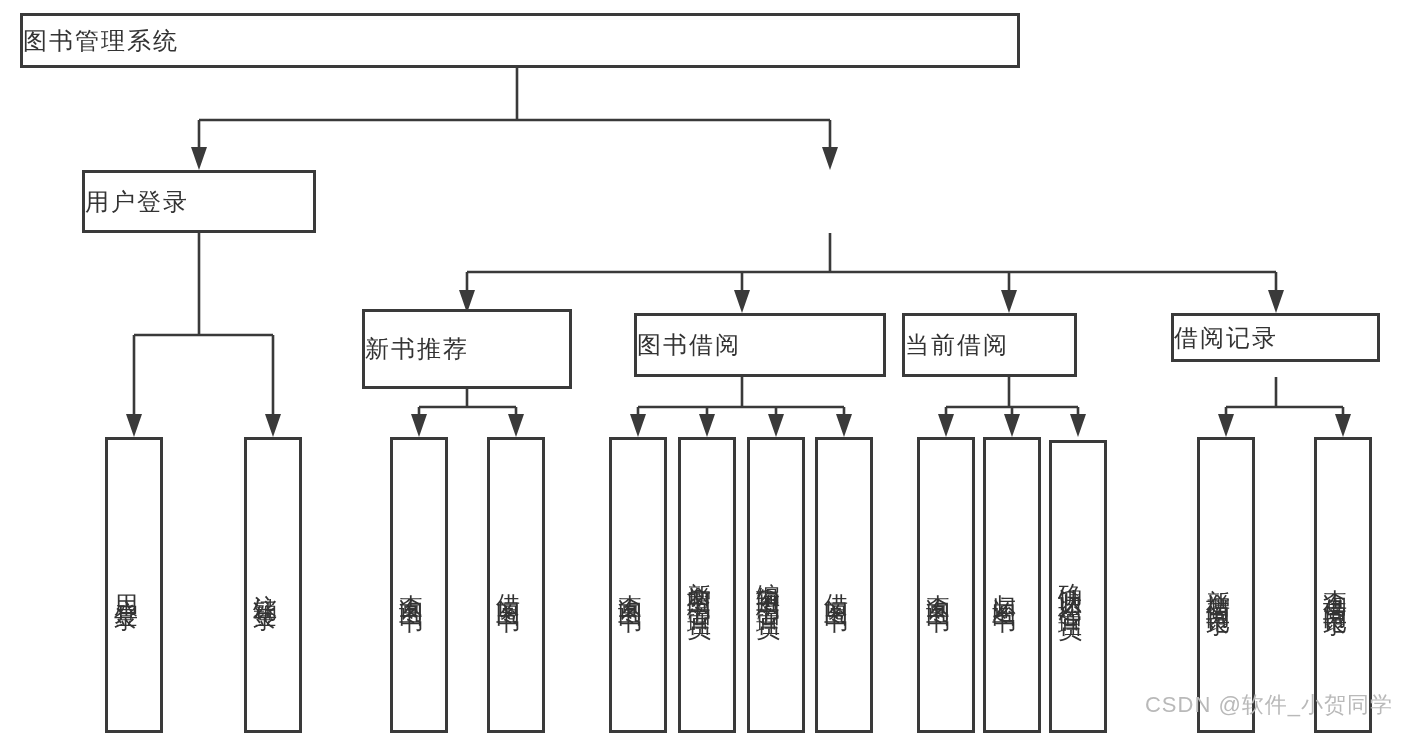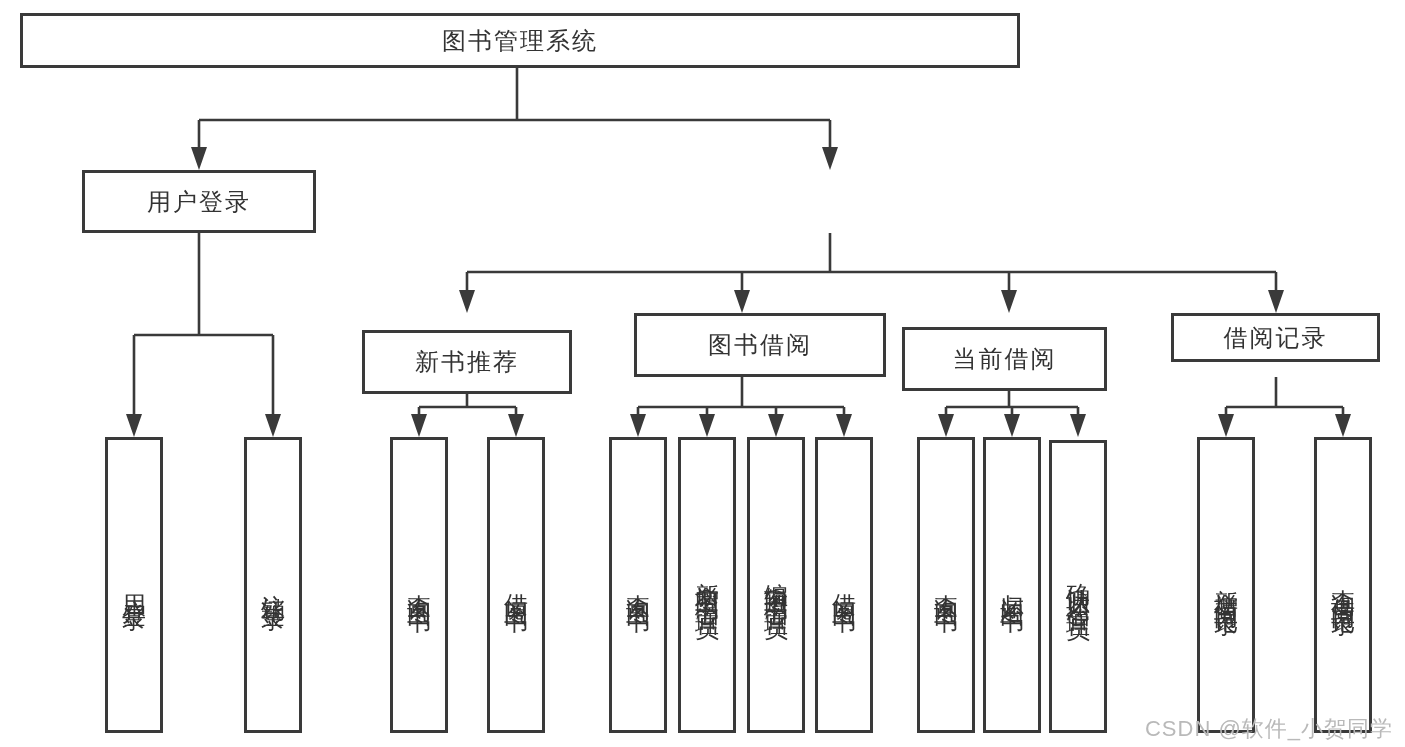--- a/index.html
+++ b/index.html
@@ -19,36 +19,37 @@
   .wires{position:absolute;left:0;top:0;width:1405px;height:747px;}
   .wires path{stroke:var(--line);stroke-width:2.6;fill:none;}
   .wires polygon{fill:var(--line);stroke:none;}
   .box{
     position:absolute;
     box-sizing:border-box;
     border:3px solid var(--line);
     background:#fff;
     display:flex;
     align-items:center;
-    justify-content:center;
+    justify-content:flex-start;
     color:var(--text);
     font-size:24px;
     letter-spacing:2px;
+    font-family:Liberation Mono, monospace;
   }
   .box .lbl{white-space:nowrap;}
   .box.v .lbl{
     writing-mode:vertical-rl;
     text-orientation:mixed;
     letter-spacing:5px;
     white-space:normal;
   }
   .watermark{
     position:absolute;
     right:12px;
-    top:714px;
+    top:690px;
     font-size:22px;
     letter-spacing:1px;
     color:var(--watermark);
     pointer-events:none;
   }
 </style>
 </head>
 <body>
 
 <div class="canvas">
@@ -97,27 +98,27 @@
   </svg>
 
   <div class="box h" style="left:20px;top:13px;width:1000px;height:55px">
     <span class="lbl">图书管理系统</span>
   </div>
 
   <div class="box h" style="left:82px;top:170px;width:234px;height:63px">
     <span class="lbl">用户登录</span>
   </div>
 
-  <div class="box h" style="left:362px;top:330px;width:210px;height:64px">
+  <div class="box h" style="left:362px;top:309px;width:210px;height:80px">
     <span class="lbl">新书推荐</span>
   </div>
   <div class="box h" style="left:634px;top:313px;width:252px;height:64px">
     <span class="lbl">图书借阅</span>
   </div>
-  <div class="box h" style="left:902px;top:327px;width:205px;height:64px">
+  <div class="box h" style="left:902px;top:313px;width:175px;height:64px">
     <span class="lbl">当前借阅</span>
   </div>
   <div class="box h" style="left:1171px;top:313px;width:209px;height:49px">
     <span class="lbl">借阅记录</span>
   </div>
 
   <div class="box v" style="left:105px;top:437px;width:58px;height:296px">
     <span class="lbl">用户登录</span>
   </div>
   <div class="box v" style="left:244px;top:437px;width:58px;height:296px">

